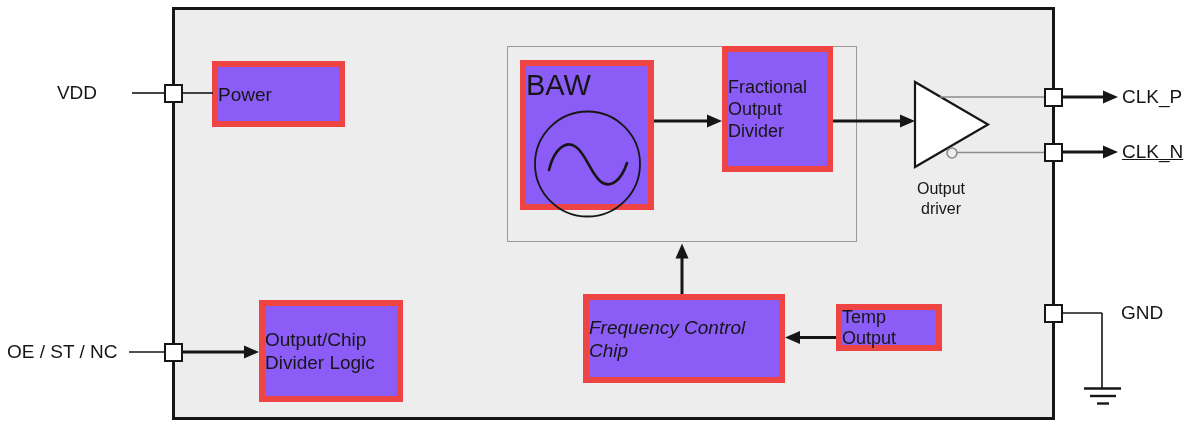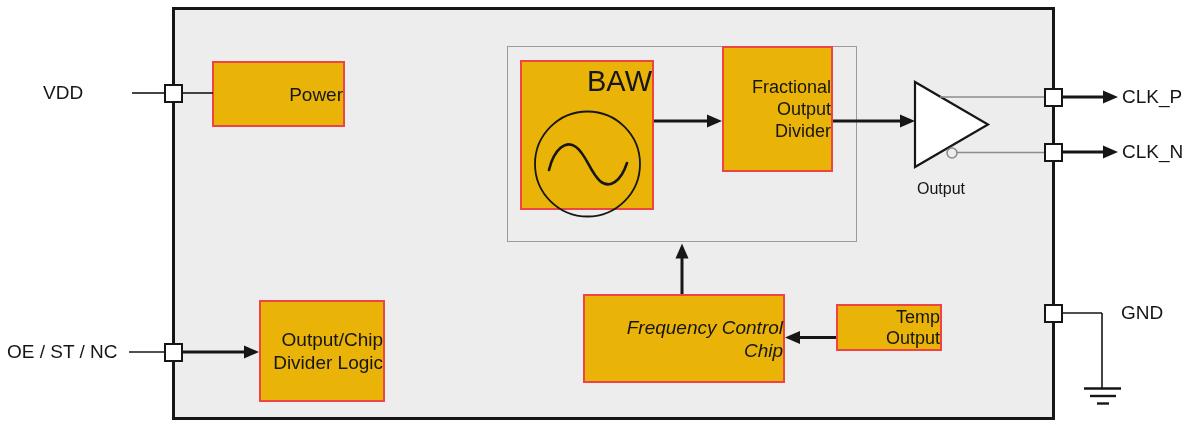--- a/index.html
+++ b/index.html
@@ -25,35 +25,35 @@
     position:absolute;
     left:507px;top:46px;width:350px;height:196px;
     box-sizing:border-box;
     border:1px solid #9a9a9a;
     z-index:2;
   }
   
   .block{
     position:absolute;
     box-sizing:border-box;
-    border:2px solid #ef4444;
-    background:#eab308;
+    border:6px solid #ef4444;
+    background:#8b5cf6;
     display:flex;
     flex-direction:column;
-    align-items:flex-end;
+    align-items:flex-start;
     justify-content:center;
     text-align:center;
     font-size:19px;
     line-height:23px;
     z-index:3;
   }
   .block-power {left:212px;top:61px;width:133px;height:66px;}
   .block-baw   {left:520px;top:60px;width:134px;height:150px;justify-content:flex-start;}
   .block-fod   {left:722px;top:46px;width:111px;height:126px;font-size:18px;line-height:22px;}
-  .block-occl  {left:259px;top:300px;width:126px;height:102px;}
+  .block-occl  {left:259px;top:300px;width:144px;height:102px;}
   .block-fcl   {left:583px;top:294px;width:202px;height:89px;font-style:italic;}
   .block-temp  {left:836px;top:304px;width:106px;height:47px;font-size:18px;line-height:21px;}
   .baw-title{font-size:29px;line-height:32px;margin-top:3px;}
   
   .pin{
     position:absolute;
     width:19px;height:19px;
     box-sizing:border-box;
     background:#ffffff;
     border:2.5px solid #161616;
@@ -65,24 +65,24 @@
   .pin-clkn {left:1043.5px;top:142.5px;}
   .pin-gnd  {left:1043.5px;top:303.5px;}
   
   .label{
     position:absolute;
     font-size:19px;
     line-height:22px;
     white-space:nowrap;
     z-index:2;
   }
-  .label-vdd {left:43px;top:82px;width:100px;text-align:left;}
+  .label-vdd {left:27px;top:82px;width:100px;text-align:center;}
   .label-oe  {left:7px;top:341px;}
   .label-clkp{left:1122px;top:86px;}
-  .label-clkn{left:1122px;top:141px;}
+  .label-clkn{left:1122px;top:141px;text-decoration:underline;}
   .label-gnd {left:1121px;top:302px;}
   .label-driver{
     left:881px;top:179px;width:120px;
     text-align:center;font-size:16px;line-height:20px;
     z-index:3;
   }
   
   .wires{
     position:absolute;left:0;top:0;width:1200px;height:429px;
     z-index:10;
@@ -122,20 +122,21 @@
     <span>Chip</span>
   </div>
 
   <div class="block block-temp">
     <span>Temp</span>
     <span>Output</span>
   </div>
 
   <div class="label label-driver">
     <div>Output</div>
+    <div>driver</div>
   </div>
 
   <div class="pin pin-vdd"></div>
   <div class="pin pin-oe"></div>
   <div class="pin pin-clkp"></div>
   <div class="pin pin-clkn"></div>
   <div class="pin pin-gnd"></div>
 
   <div class="label label-vdd">VDD</div>
   <div class="label label-oe">OE / ST / NC</div>

